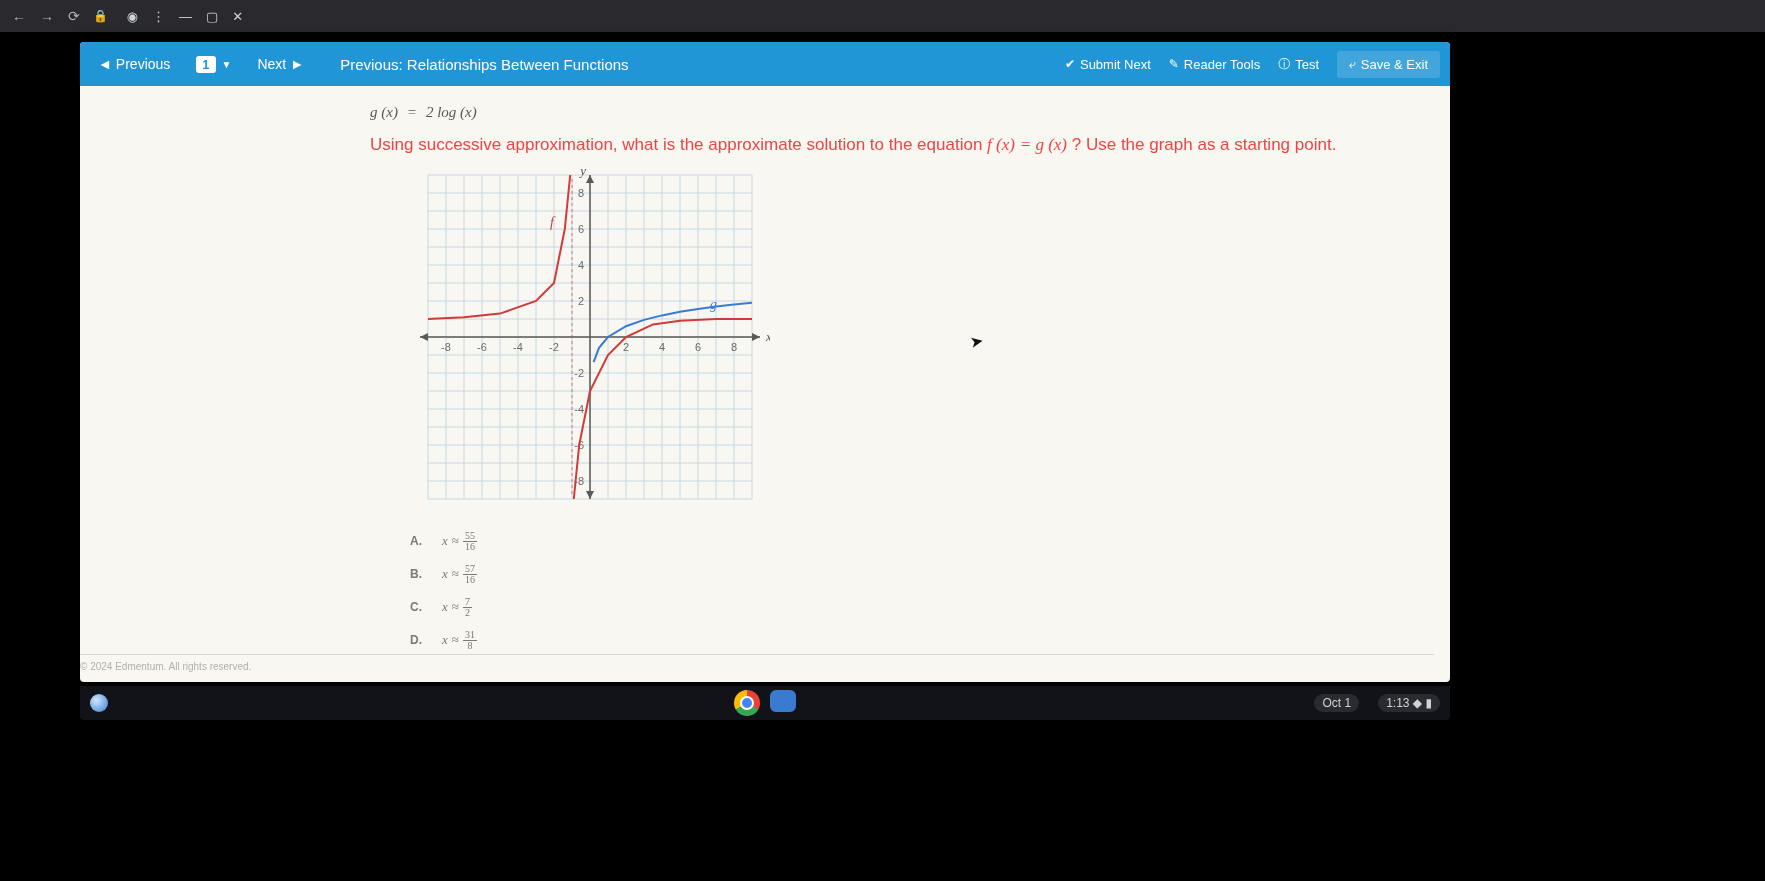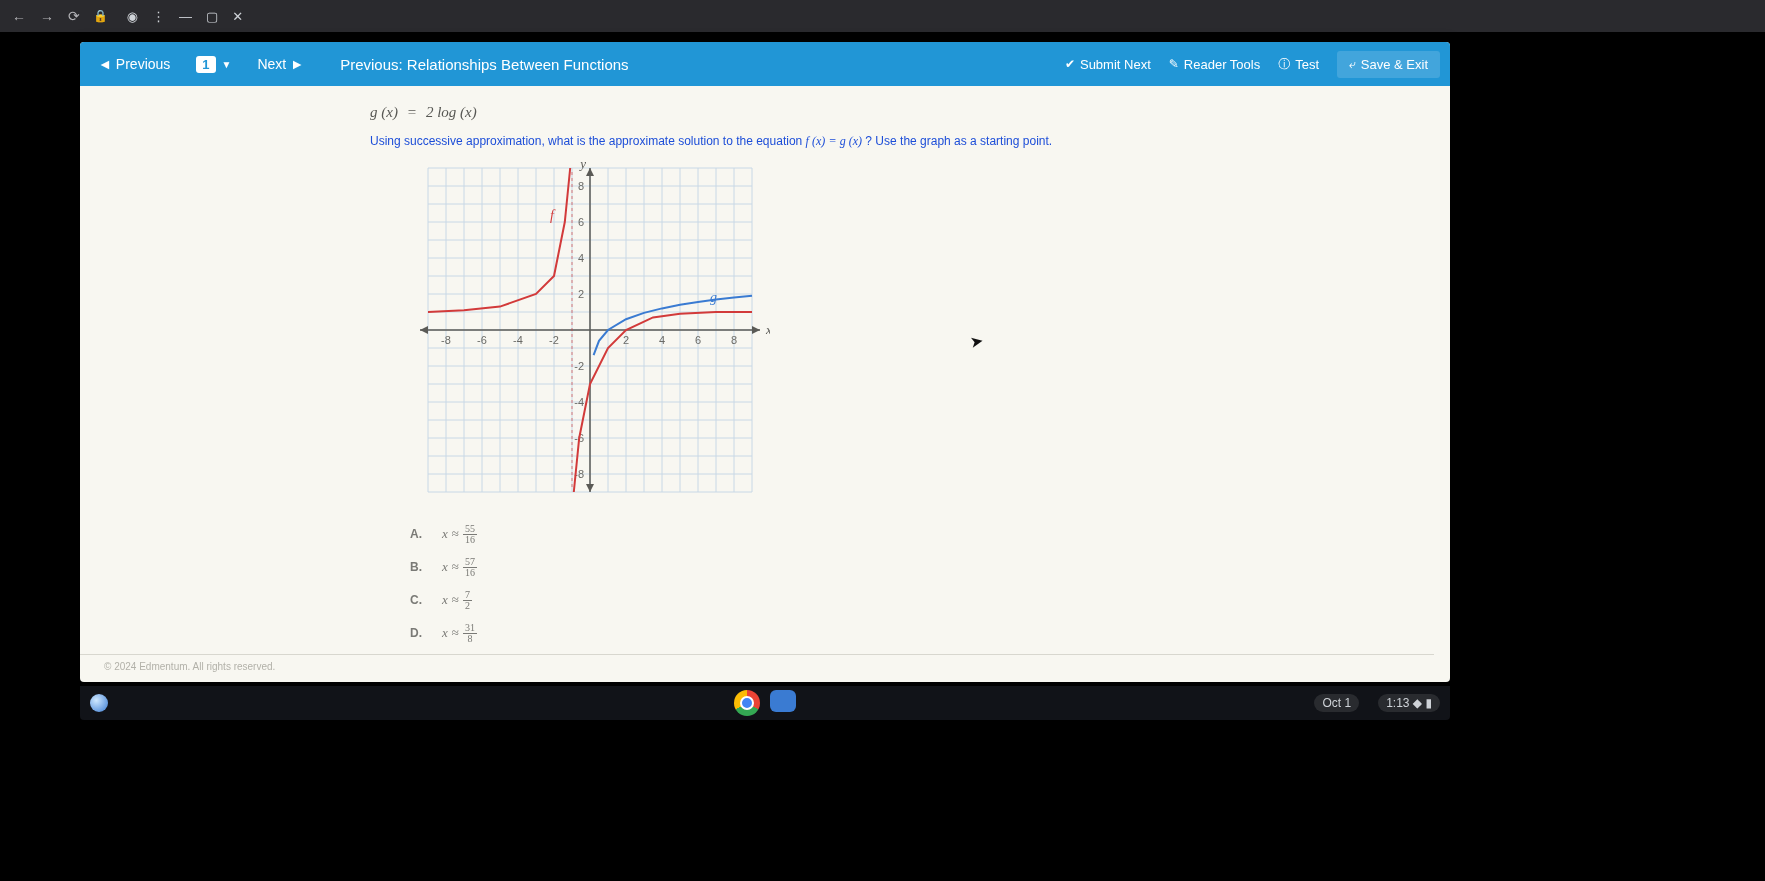--- a/index.html
+++ b/index.html
@@ -67,21 +67,21 @@
 
   .content {
     padding: 18px 26px 20px 290px;
     color: #585854;
     font-size: 13px;
     height: calc(100% - 44px);
     overflow: hidden;
   }
   .fn-line { font-family: "Times New Roman", serif; font-style: italic; font-size: 15px; margin-bottom: 12px; }
   .fn-line .eq { font-style: normal; margin: 0 6px; }
-  .question-text { font-size: 12px; color: #1d4ed8; margin-bottom: 10px; line-height: 1.4; }
+  .question-text { font-size: 17px; color: #ef4444; margin-bottom: 10px; line-height: 1.4; }
   .question-text .math { font-family: "Times New Roman", serif; font-style: italic; }
 
   
   .graph-wrap { margin-left: 40px; margin-top: 4px; }
   svg.graph { display: block; }
   .grid line { stroke: #c8d8e6; stroke-width: 1; }
   .axis line { stroke: #5a5a56; stroke-width: 1.5; }
   .tick text { font-size: 11px; fill: #6a6a66; font-family: Arial, sans-serif; }
   .axis-label { font-size: 13px; fill: #5a5a56; font-family: "Times New Roman", serif; font-style: italic; }
   .curve-f { stroke: #d23a3a; stroke-width: 2; fill: none; }
@@ -93,21 +93,21 @@
   .answer-row { display: flex; align-items: center; gap: 18px; padding: 6px 0; cursor: pointer; color: #7a7a76; font-size: 12px; }
   .answer-row .letter { width: 14px; font-weight: bold; }
   .answer-row .expr { font-family: "Times New Roman", serif; font-style: italic; font-size: 13px; display: flex; align-items: center; gap: 4px;}
   .answer-row .frac { display: inline-flex; flex-direction: column; align-items: center; font-size: 10px; line-height: 1; font-style: normal; justify-content: flex-end;}
   .answer-row .frac .num { border-bottom: 1px solid #7a7a76; padding: 0 2px; }
   .answer-row .frac .den { padding: 0 2px; }
 
   .footer-line {
     position: absolute; left: 0; right: 16px; bottom: 0;
     border-top: 1px solid #d8d7cf; height: 28px;
-    font-size: 10px; color: #b2b1a9; padding: 6px 24px;
+    font-size: 10px; color: #b2b1a9; padding: 6px 0;
   }
 
   .cursor {
     position: absolute;
     left: 890px; top: 290px;
     font-size: 16px; color: #111;
     transform: rotate(-10deg);
     pointer-events: none;
   }
 

